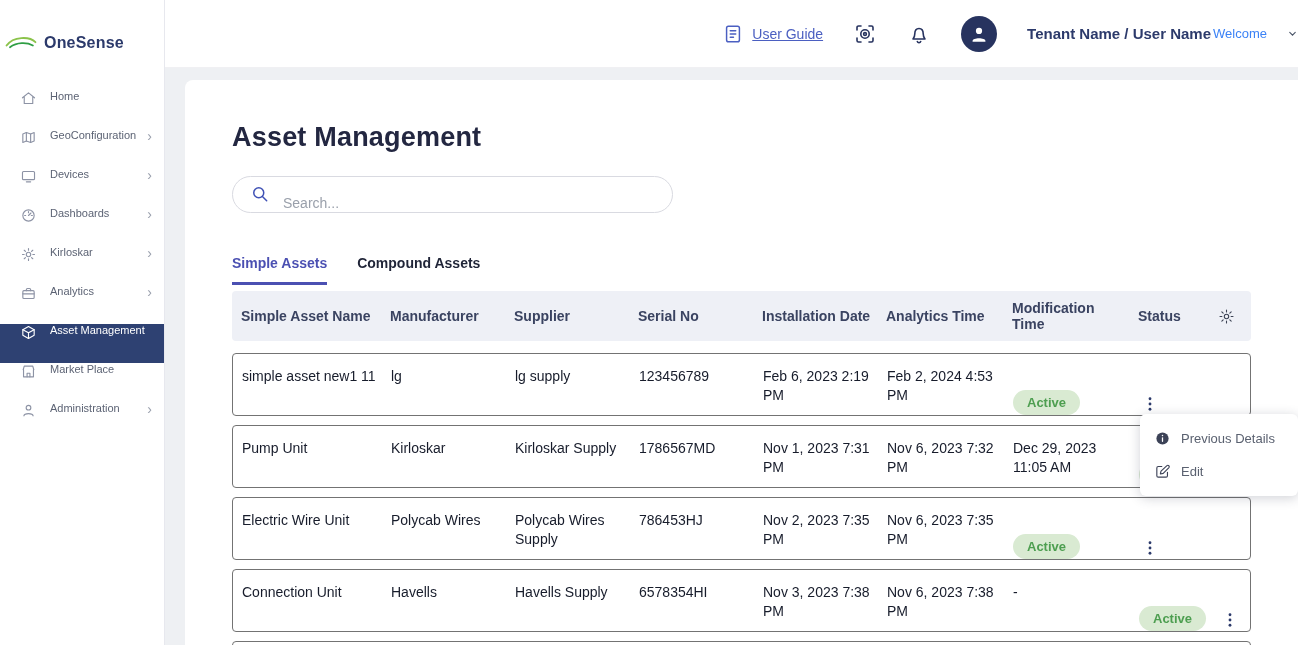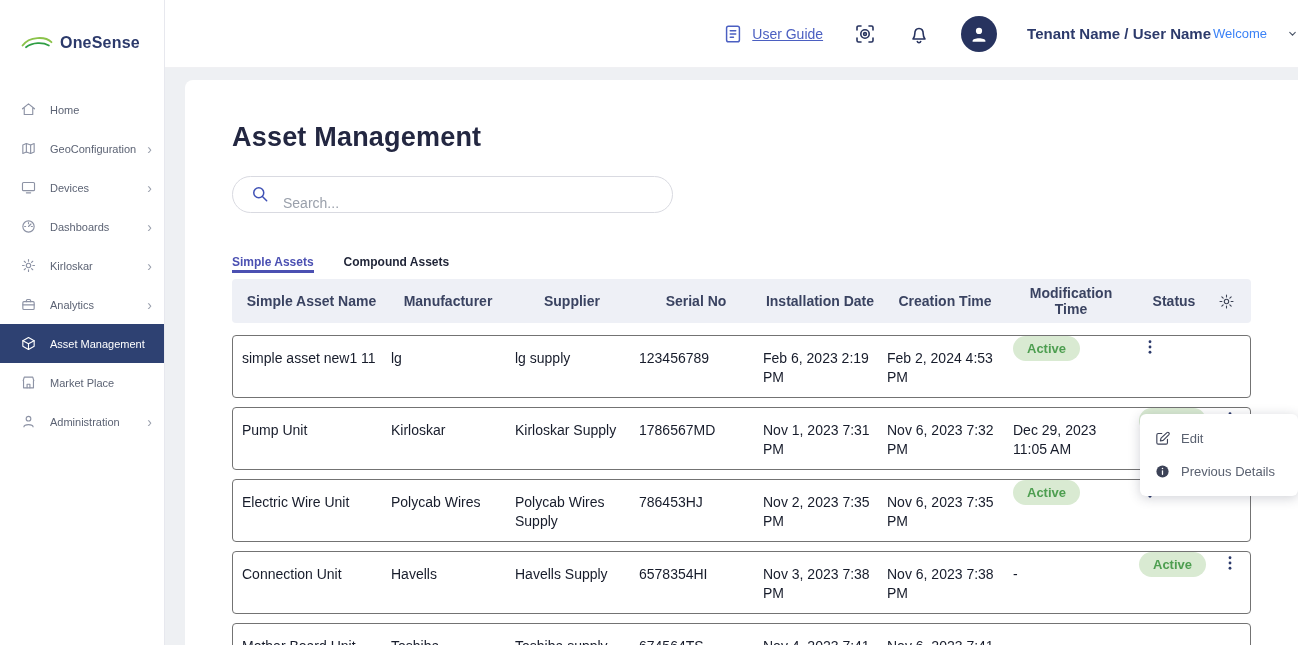--- a/index.html
+++ b/index.html
@@ -2,25 +2,25 @@
 <html><head>
 <meta charset="utf-8">
 <style>
   * { margin:0; padding:0; box-sizing:border-box; }
   html,body{ width:1298px; height:645px; overflow:hidden;
     font-family:"Liberation Sans",sans-serif; background:#eef0f3; position:relative;}
 
   
   .sidebar{position:absolute;left:0;top:0;width:165px;height:645px;background:#fff;
     border-right:1px solid #e7e8ee;z-index:5;}
-  .logo{display:flex;align-items:center;gap:6px;padding:34px 14px 10px 20px;}
+  .logo{display:flex;align-items:center;gap:6px;padding:34px 14px 10px 4px;}
   .logo svg{width:34px;height:18px;}
   .logo-text{font-size:16px;font-weight:700;color:#2c3a6b;letter-spacing:.2px;}
   .side-nav{margin-top:28px;}
-  .side-item{display:flex;align-items:center;height:39px;padding:0 12px 0 20px;color:#5c6374;cursor:pointer;}
+  .side-item{display:flex;align-items:flex-start;height:39px;padding:0 12px 0 20px;color:#5c6374;cursor:pointer;}
   .side-item .s-icon{width:17px;height:17px;color:#8d93a5;flex:0 0 17px;display:inline-block;}
   .side-item .s-icon svg{width:100%;height:100%;fill:none;stroke:currentColor;stroke-width:1.6;
     stroke-linecap:round;stroke-linejoin:round;}
   .side-item .s-label{font-size:11px;margin-left:13px;flex:1;white-space:nowrap;}
   .side-item .s-chev{font-size:14px;color:#9aa0ad;line-height:1;}
   .side-item.active{background:#2e4172;}
   .side-item.active .s-label,.side-item.active .s-icon{color:#fff;}
 
   
   .topbar{position:absolute;left:165px;top:0;right:0;height:68px;background:#fff;z-index:4;
@@ -45,36 +45,36 @@
     border-radius:8px 0 0 0;padding:42px 0 0 47px;}
   .page-title{font-size:27px;font-weight:700;color:#232741;letter-spacing:.2px;}
   .searchbar{position:relative;width:441px;height:37px;margin-top:23px;}
   .searchbar input{width:100%;height:100%;border:1px solid #d9dae1;border-radius:19px;
     padding:16px 16px 0 50px;font-size:14px;color:#333;outline:none;font-family:inherit;background:#fff;}
   .searchbar input::placeholder{color:#9aa0ab;}
   .searchbar .mag{position:absolute;left:18px;top:8px;width:20px;height:20px;color:#3f51b5;}
   .searchbar .mag svg{width:100%;height:100%;fill:none;stroke:currentColor;stroke-width:1.8;stroke-linecap:round;}
 
   .tabs{display:flex;gap:30px;margin-top:42px;}
-  .tab{font-size:12px;font-weight:700;color:#1f2437;padding-bottom:1px;cursor:pointer;
+  .tab{font-size:14px;font-weight:700;color:#1f2437;padding-bottom:11px;cursor:pointer;
     border-bottom:3px solid transparent;}
   .tab.active{color:#4b50b2;border-bottom-color:#4b50b2;}
 
   
   .table{width:1019px;margin-top:6px;}
   .tgrid{display:grid;grid-template-columns:149px 124px 124px 124px 124px 126px 126px 80px 1fr;
     padding-left:9px;}
-  .thead{background:#eef0f6;border-radius:4px;height:44px;align-items:center;margin-bottom:12px;text-align:center;}
+  .thead{background:#eef0f6;border-radius:4px;height:50px;align-items:center;margin-bottom:12px;}
   .thead .hcell{font-size:14px;font-weight:700;color:#3a4361;padding-right:8px;}
   .thead .hcell-gear{color:#3b4254;width:17px;height:17px;}
   .thead .hcell-gear svg{width:17px;height:17px;fill:none;stroke:currentColor;stroke-width:1.5;stroke-linecap:round;}
   .trow{min-height:55px;border:1px solid #737373;border-radius:4px;background:#fff;margin-bottom:9px;}
   .cell-text{font-size:14px;font-weight:500;color:#171c2b;line-height:19px;
     padding:13px 12px 10px 0;}
-  .c-status,.c-actions{display:flex;align-items:flex-start;}
+  .c-status,.c-actions{display:flex;align-items:flex-end;}
   .badge{background:#d9ead2;color:#4d9e50;font-size:13px;font-weight:700;
     padding:5px 14px;border-radius:14px;}
   .kebab{width:18px;height:22px;color:#2c3a6b;cursor:pointer;margin-left:2px;}
   .kebab svg{width:100%;height:100%;}
 
   
   .ctx-menu{position:absolute;left:1140px;top:414px;width:158px;background:#fff;z-index:40;
     border-radius:6px;box-shadow:0 2px 12px rgba(40,45,70,.22);padding:8px 0;}
   .ctx-item{display:flex;align-items:center;gap:10px;height:33px;padding:0 14px;cursor:pointer;}
   .ctx-item .cicon{width:17px;height:17px;color:#3c4257;flex:0 0 17px;}
@@ -226,21 +226,21 @@
     <div class="tab">Compound Assets</div>
   </div>
 
   <div class="table">
     <div class="tgrid thead">
       <div class="hcell">Simple Asset Name</div>
       <div class="hcell">Manufacturer</div>
       <div class="hcell">Supplier</div>
       <div class="hcell">Serial No</div>
       <div class="hcell">Installation Date</div>
-      <div class="hcell">Creation Time</div>
+      <div class="hcell">Analytics Time</div>
       <div class="hcell">Modification Time</div>
       <div class="hcell">Status</div>
       <div class="hcell-gear">
         <svg viewBox="0 0 24 24">
           <circle cx="12" cy="12" r="3.1"></circle>
           <path d="M12 2.8v2.7M12 18.5v2.7M2.8 12h2.7M18.5 12h2.7M5.4 5.4l1.9 1.9M16.7 16.7l1.9 1.9M18.6 5.4l-1.9 1.9M7.3 16.7l-1.9 1.9"></path>
         </svg>
       </div>
     </div>
     <div>
@@ -342,29 +342,29 @@
     </div>
   </div>
       </div>
   </div>
 </main>
 
 <div class="ctx-menu">
   <div class="ctx-item">
     <span class="cicon">
       <svg viewBox="0 0 24 24">
-        <path d="M11 5H6a2 2 0 0 0-2 2v11a2 2 0 0 0 2 2h11a2 2 0 0 0 2-2v-5"></path>
-        <path d="M18.3 3.7a2 2 0 0 1 2.8 2.8L13 14.6l-4 .9.9-4Z"></path>
-      </svg>
-    </span>
-    <span class="clabel">Edit</span>
-  </div>
-  <div class="ctx-item">
-    <span class="cicon">
-      <svg viewBox="0 0 24 24">
         <circle cx="12" cy="12" r="8.6" fill="currentColor" stroke="none"></circle>
         <path d="M12 11v5" stroke="#fff" stroke-width="1.8"></path>
         <circle cx="12" cy="7.8" r="1.1" fill="#fff" stroke="none"></circle>
       </svg>
     </span>
     <span class="clabel">Previous Details</span>
   </div>
+  <div class="ctx-item">
+    <span class="cicon">
+      <svg viewBox="0 0 24 24">
+        <path d="M11 5H6a2 2 0 0 0-2 2v11a2 2 0 0 0 2 2h11a2 2 0 0 0 2-2v-5"></path>
+        <path d="M18.3 3.7a2 2 0 0 1 2.8 2.8L13 14.6l-4 .9.9-4Z"></path>
+      </svg>
+    </span>
+    <span class="clabel">Edit</span>
+  </div>
 </div>
 
 </body></html>

